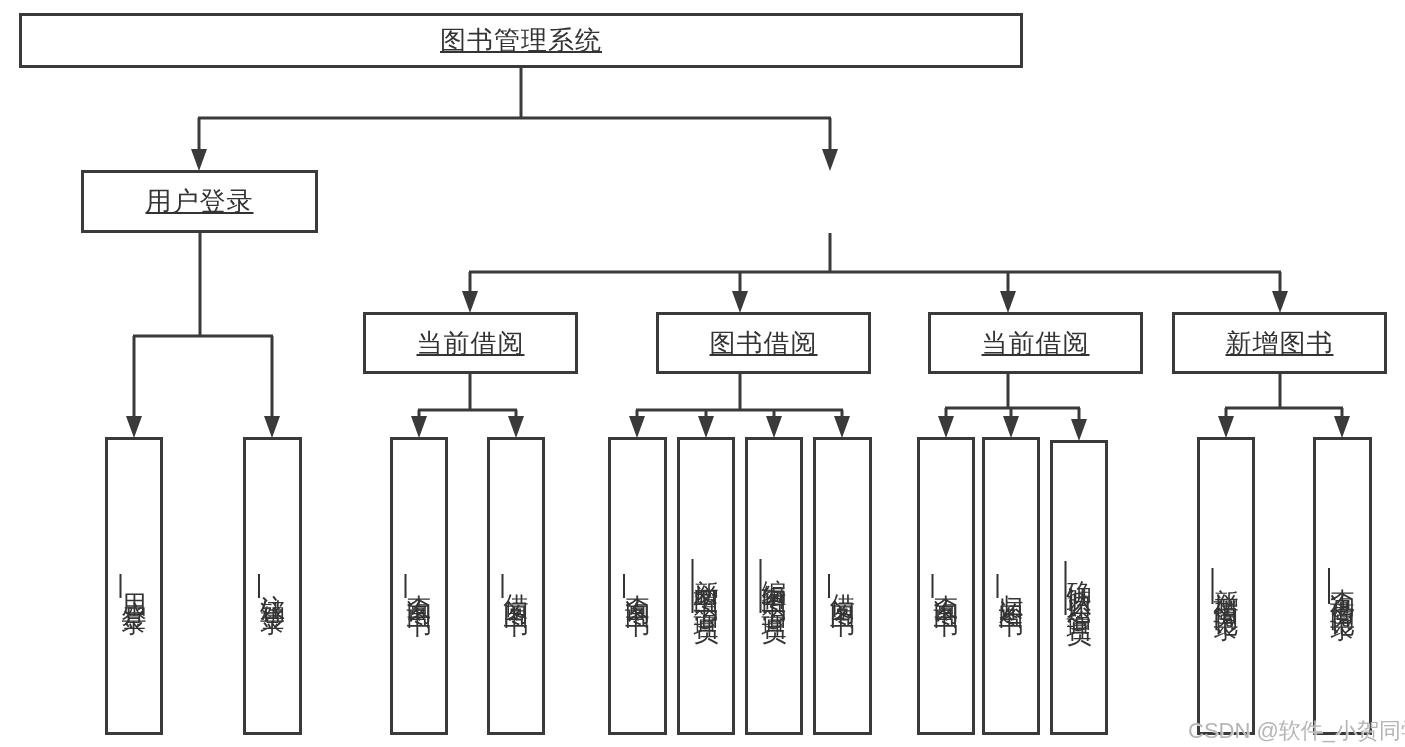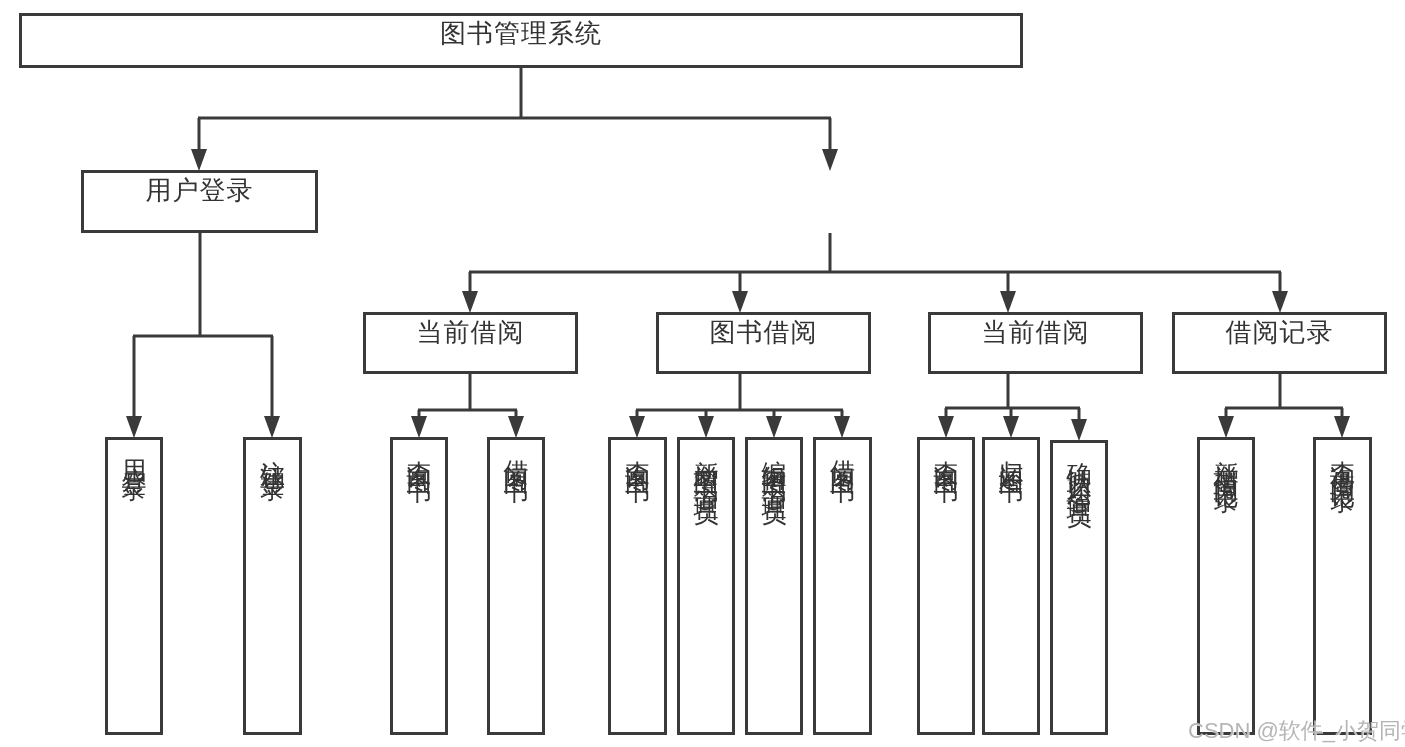--- a/index.html
+++ b/index.html
@@ -11,24 +11,25 @@
     font-family: "Liberation Sans", sans-serif;
     overflow: hidden;
   }
   #wires { position: absolute; left: 0; top: 0; z-index: 1; }
   .box {
     position: absolute;
     box-sizing: border-box;
     border: 3px solid #3a3a3a;
     background: #ffffff;
     display: flex;
-    align-items: flex-start;
+    align-items: center;
     justify-content: center;
     color: #333333;
     z-index: 2;
+    text-decoration: underline;
   }
   .box.h span {
     font-size: 26px;
     letter-spacing: 1px;
     white-space: nowrap;
   }
   .box.v span {
     writing-mode: vertical-rl;
     text-orientation: mixed;
     font-size: 25px;
@@ -129,21 +130,21 @@
   <div class="box h" style="left:363px;top:312px;width:215px;height:62px">
     <span>当前借阅</span>
   </div>
   <div class="box h" style="left:656px;top:312px;width:215px;height:62px">
     <span>图书借阅</span>
   </div>
   <div class="box h" style="left:928px;top:312px;width:215px;height:62px">
     <span>当前借阅</span>
   </div>
   <div class="box h" style="left:1172px;top:312px;width:215px;height:62px">
-    <span>借阅记录</span>
+    <span>新增图书</span>
   </div>
 
   <div class="box v" style="left:105px;top:437px;width:58px;height:298px">
     <span>用户登录</span>
   </div>
   <div class="box v" style="left:243px;top:437px;width:59px;height:298px">
     <span>注销登录</span>
   </div>
 
   <div class="box v" style="left:390px;top:437px;width:58px;height:298px">

